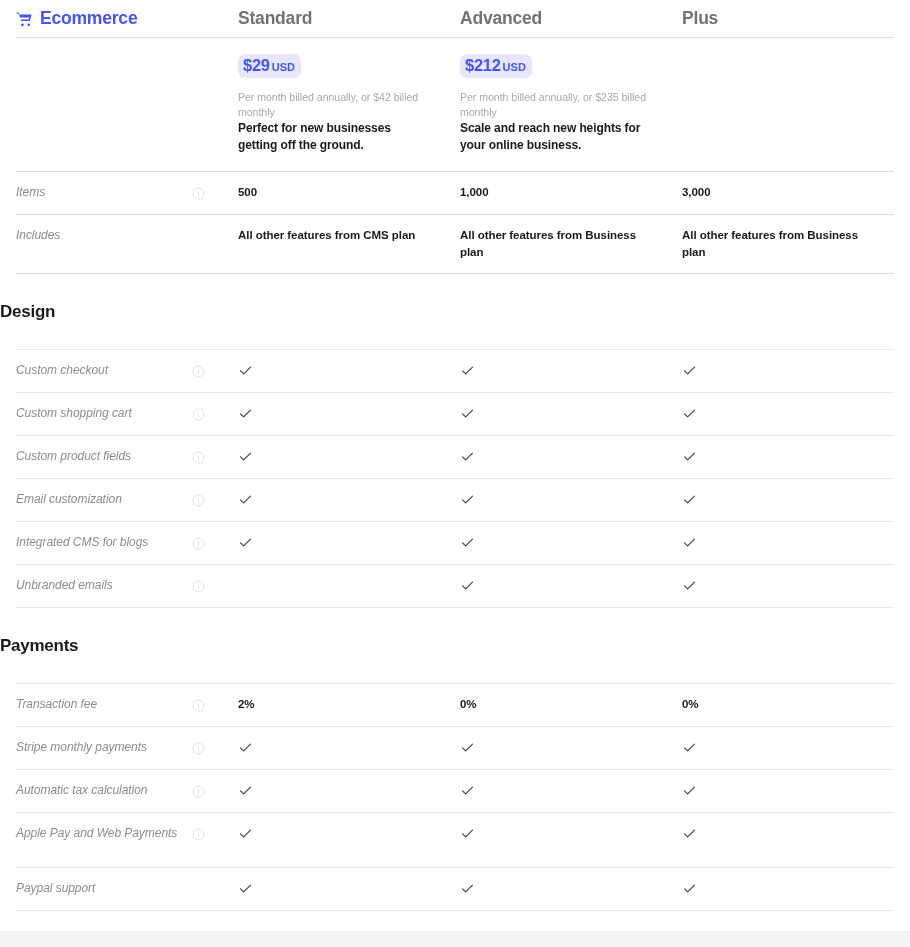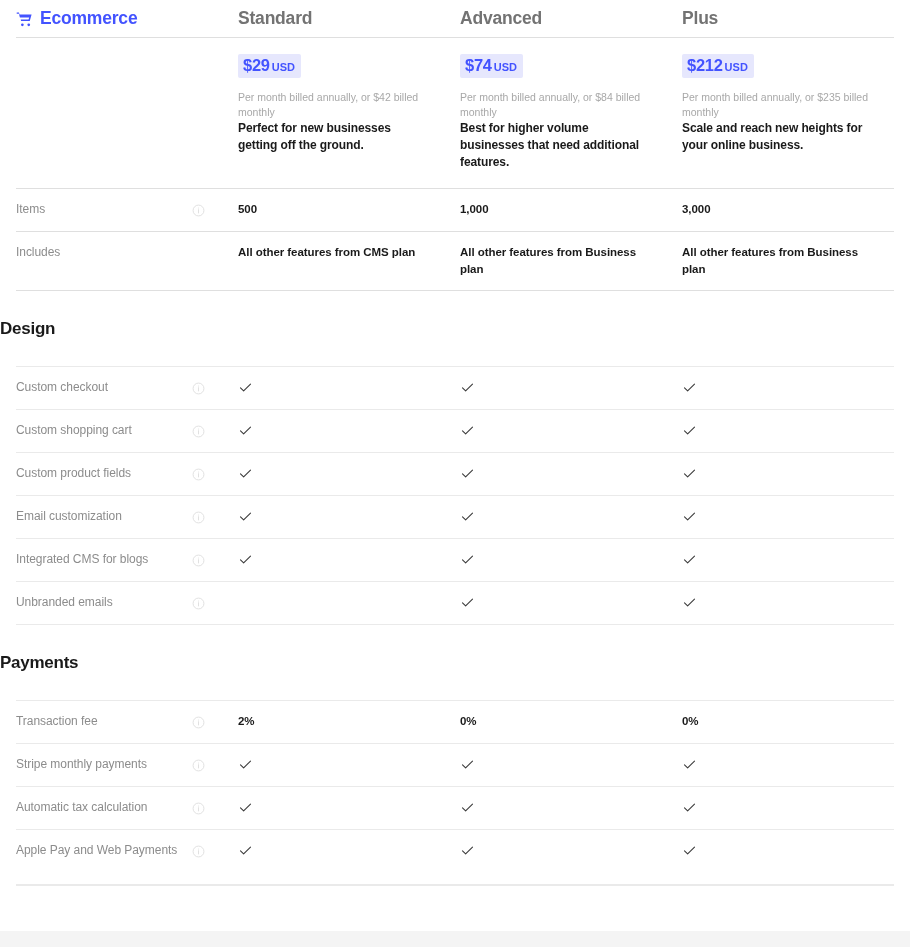--- a/index.html
+++ b/index.html
@@ -80,21 +80,21 @@
   .price-row {
     padding-top: 16px;
     padding-bottom: 17px;
     align-items: flex-start;
   }
   .price-badge {
     display: inline-block;
     background: #e6e7fd;
     color: #4353ff;
     padding: 3px 6px 4px 5px;
-    border-radius: 2px;
+    border-radius: 7px;
     line-height: 1;
     white-space: nowrap;
   }
   .price-amount {
     font-size: 16.5px;
     font-weight: bold;
     letter-spacing: -0.3px;
   }
   .price-currency {
     font-size: 11px;
@@ -125,20 +125,21 @@
     padding-top: 12px;
     padding-bottom: 12px;
   }
   .feature-row.tall { min-height: 54px; }
   .feature-label {
     font-size: 12px;
     line-height: 17px;
     color: #8c8c8c;
     letter-spacing: -0.05px;
     padding-right: 6px;
+    font-style: italic;
   }
   .info-icon {
     width: 13px;
     height: 13px;
     display: block;
     color: #dcdcdc;
     margin-top: 2px;
   }
   .cell-value {
     font-size: 11.5px;
@@ -212,27 +213,20 @@
     <div class="c-info"></div>
 
     <div class="c-plan">
       <span class="price-badge">
         <span class="price-amount">$29</span><span class="price-currency">USD</span>
       </span>
       <div class="price-note">Per month billed annually, or $42 billed monthly</div>
       <div class="price-desc">Perfect for new businesses getting off the ground.</div>
     </div>
 
-    <div class="c-plan">
-      <span class="price-badge">
-        <span class="price-amount">$74</span><span class="price-currency">USD</span>
-      </span>
-      <div class="price-note">Per month billed annually, or $84 billed monthly</div>
-      <div class="price-desc">Best for higher volume businesses that need additional features.</div>
-    </div>
 
     <div class="c-plan">
       <span class="price-badge">
         <span class="price-amount">$212</span><span class="price-currency">USD</span>
       </span>
       <div class="price-note">Per month billed annually, or $235 billed monthly</div>
       <div class="price-desc">Scale and reach new heights for your online business.</div>
     </div>
   </div>
 
@@ -525,17 +519,36 @@
               <path d="M4 12.5l5 5L20 6.5"></path>
             </svg></span>
         </div>
         <div class="c-plan">
           <span class="check-icon"><svg viewBox="0 0 24 24" fill="none" stroke="currentColor" stroke-width="1.7" stroke-linecap="round" stroke-linejoin="round" width="15" height="15">
               <path d="M4 12.5l5 5L20 6.5"></path>
             </svg></span>
         </div>
       </div>
       <div class="rule-light"></div>
+      <div class="grid-row feature-row">
+        <div class="c-label feature-label">Paypal support</div>
+        <div class="c-info"></div>
+        <div class="c-plan">
+          <span class="check-icon"><svg viewBox="0 0 24 24" fill="none" stroke="currentColor" stroke-width="1.7" stroke-linecap="round" stroke-linejoin="round" width="15" height="15">
+              <path d="M4 12.5l5 5L20 6.5"></path>
+            </svg></span>
+        </div>
+        <div class="c-plan">
+          <span class="check-icon"><svg viewBox="0 0 24 24" fill="none" stroke="currentColor" stroke-width="1.7" stroke-linecap="round" stroke-linejoin="round" width="15" height="15">
+              <path d="M4 12.5l5 5L20 6.5"></path>
+            </svg></span>
+        </div>
+        <div class="c-plan">
+          <span class="check-icon"><svg viewBox="0 0 24 24" fill="none" stroke="currentColor" stroke-width="1.7" stroke-linecap="round" stroke-linejoin="round" width="15" height="15">
+              <path d="M4 12.5l5 5L20 6.5"></path>
+            </svg></span>
+        </div>
+      </div>
       <div class="rule-light"></div>
     </div>
 
   <div class="footer-strip"></div>
 </div>
 
 </body></html>

